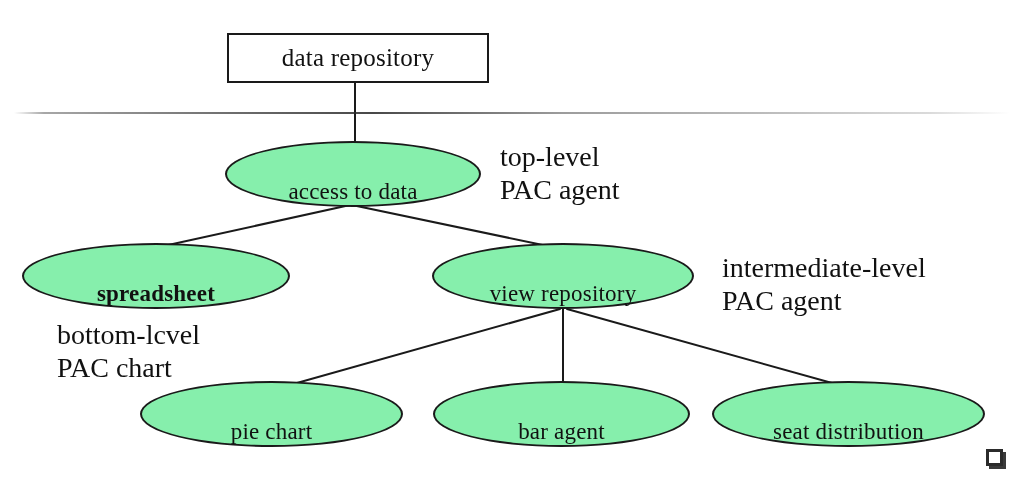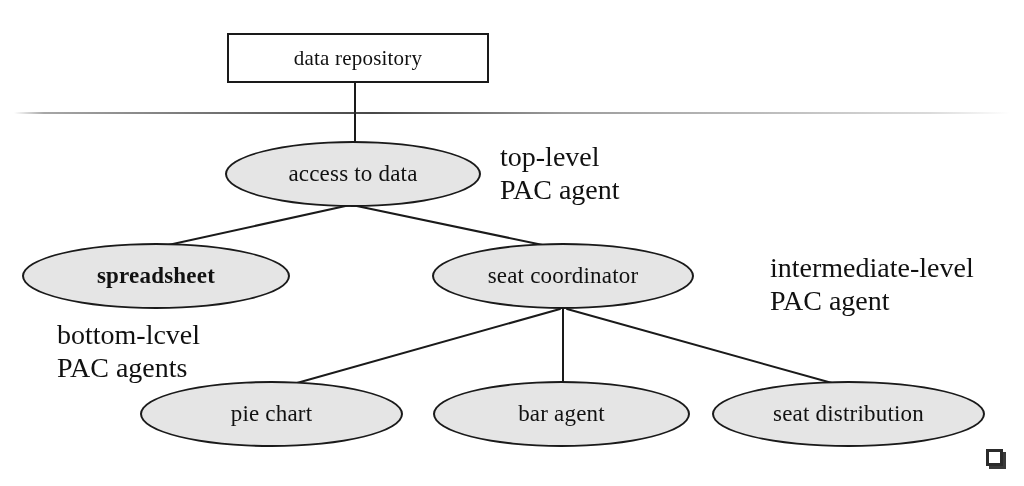--- a/index.html
+++ b/index.html
@@ -31,29 +31,30 @@
     display: flex;
     align-items: center;
     justify-content: center;
     text-align: center;
     box-sizing: border-box;
     color: #111111;
   }
   .node-box {
     border: 2px solid #1a1a1a;
     background: #ffffff;
-    font-size: 21px;
+    font-size: 25px;
     letter-spacing: 0.2px;
   }
   .node-ellipse {
     border: 2px solid #1a1a1a;
     border-radius: 50%;
-    background: #e5e5e5;
+    background: #86efac;
     font-size: 23px;
     letter-spacing: 0.2px;
+    align-items: flex-end;
   }
   .annotation {
     position: absolute;
     font-size: 28px;
     line-height: 1.18;
     color: #111111;
     white-space: pre-line;
   }
   .scanline {
     position: absolute;
@@ -124,28 +125,28 @@
   </div>
 
   <div class="annotation" style="left:500px; top:140px;">top-level
 PAC agent</div>
 
   <div class="node node-ellipse" style="left:22px; top:243px; width:268px; height:66px;font-weight:bold;">
     <span>spreadsheet</span>
   </div>
 
   <div class="node node-ellipse" style="left:432px; top:243px; width:262px; height:66px;">
-    <span>seat coordinator</span>
+    <span>view repository</span>
   </div>
 
-  <div class="annotation" style="left:722px; top:251px;margin-left:48px;">intermediate-level
+  <div class="annotation" style="left:722px; top:251px;">intermediate-level
 PAC agent</div>
 
   <div class="annotation" style="left:57px; top:318px;">bottom-lcvel
-PAC agents</div>
+PAC chart</div>
 
   <div class="node node-ellipse" style="left:140px; top:381px; width:263px; height:66px;font-family:Liberation Serif, serif;">
     <span>pie chart</span>
   </div>
 
   <div class="node node-ellipse" style="left:433px; top:381px; width:257px; height:66px;">
     <span>bar agent</span>
   </div>
 
   <div class="node node-ellipse" style="left:712px; top:381px; width:273px; height:66px;">

